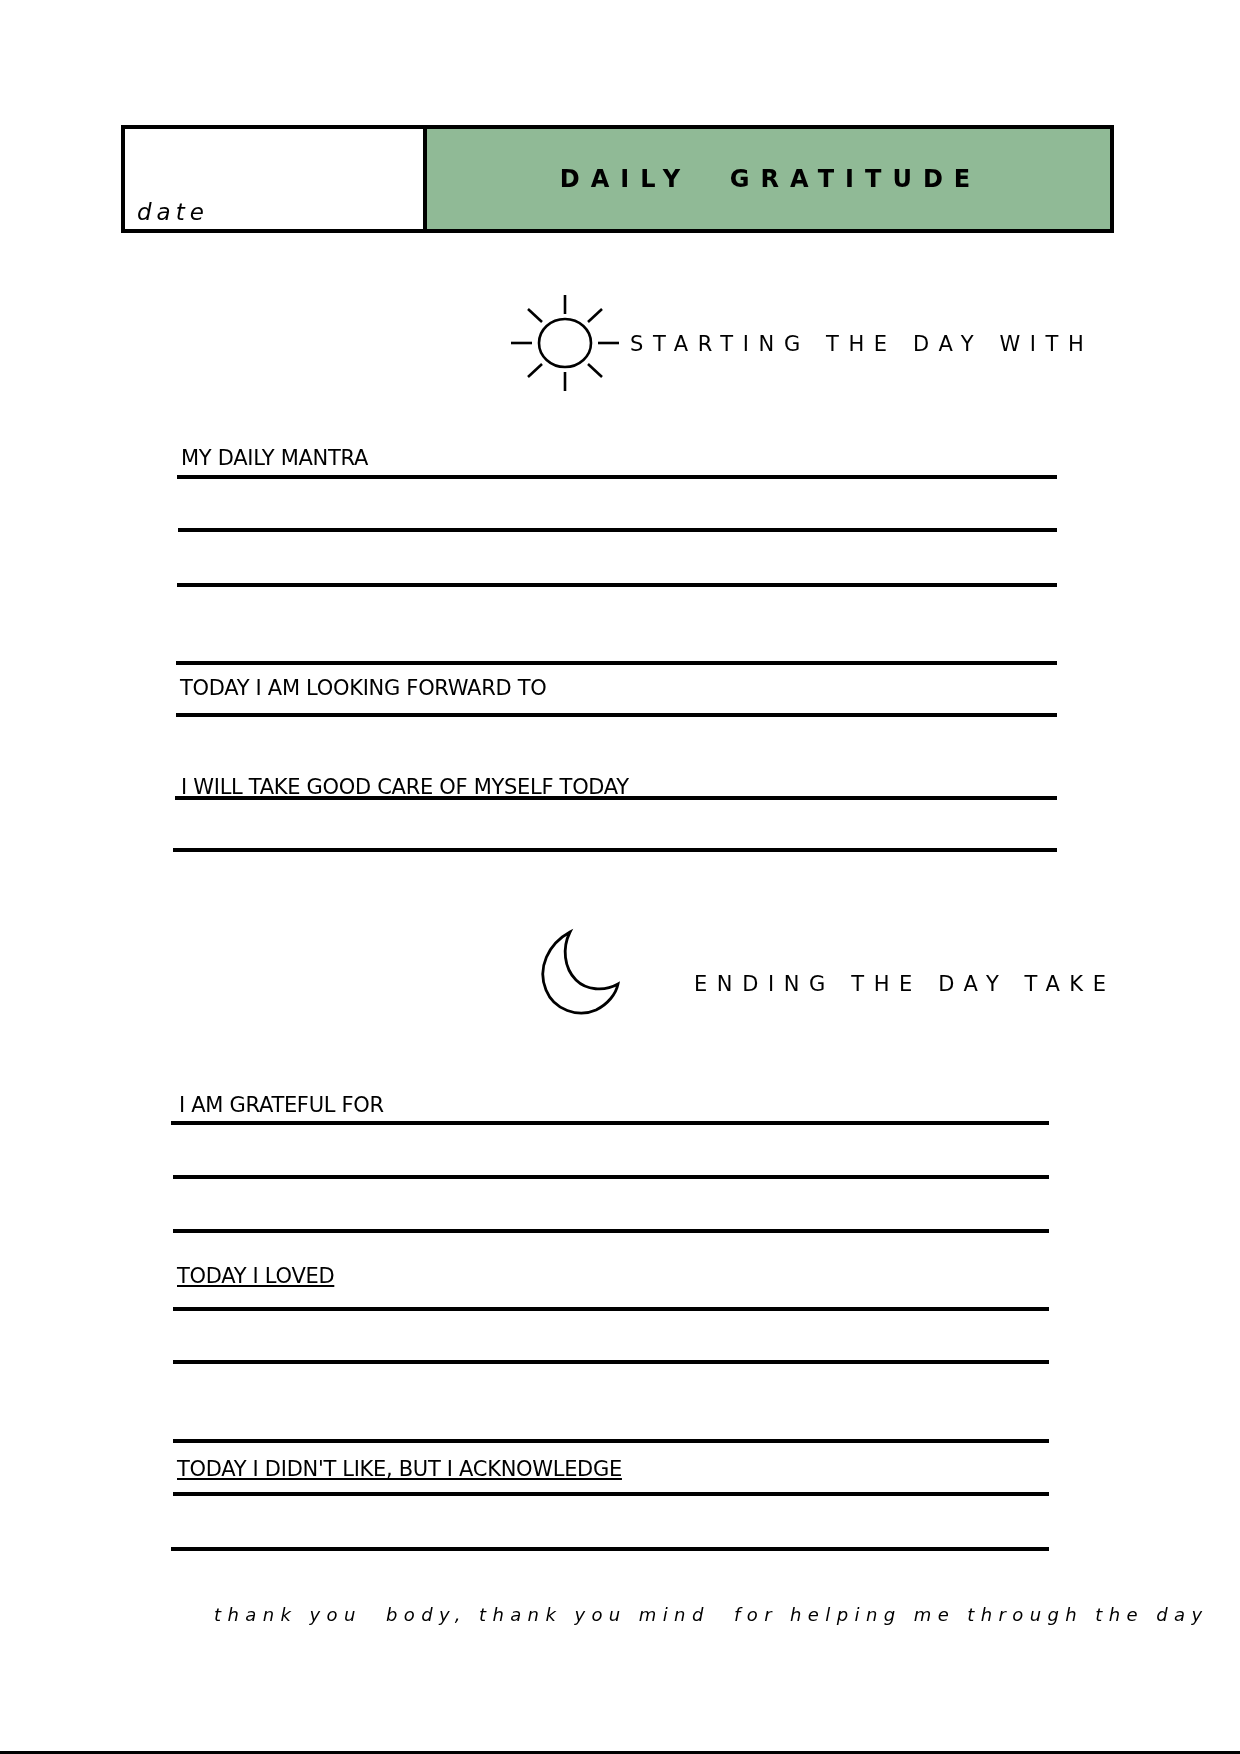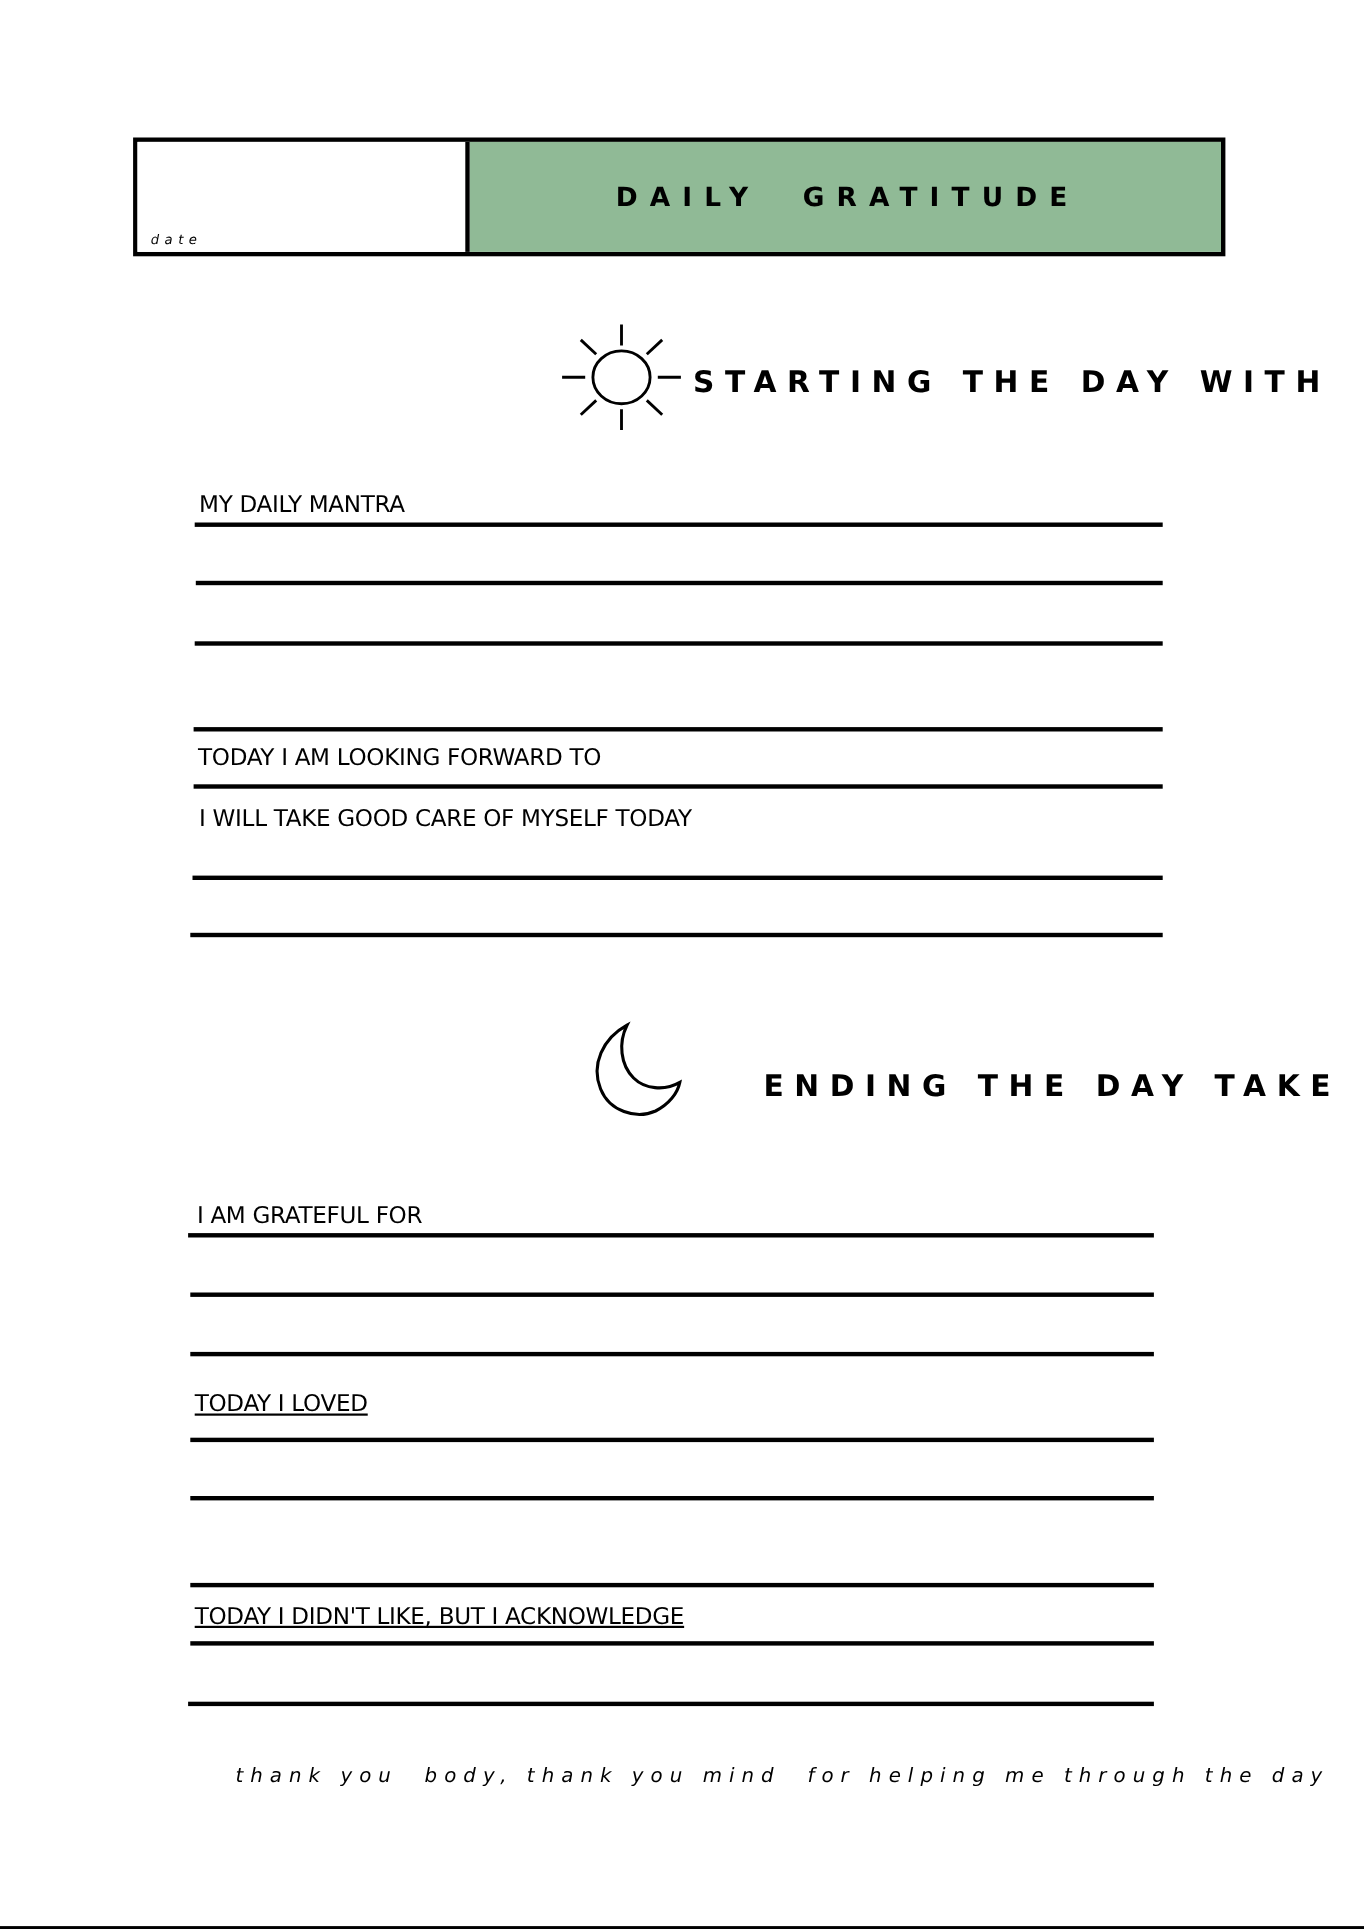--- a/index.html
+++ b/index.html
@@ -33,21 +33,21 @@
       height: 100%;
       box-sizing: border-box;
       border-right: 4px solid #000;
       position: relative;
       background: #fff;
     }
     .date-label {
       position: absolute;
       left: 12px;
       bottom: 4px;
-      font-size: 12px;
+      font-size: 23px;
       font-style: italic;
       letter-spacing: 5px;
       font-family: "DejaVu Sans", sans-serif;
       font-weight: normal;
     }
     .title-cell {
       flex: 1;
       height: 100%;
       display: flex;
       align-items: center;
@@ -59,22 +59,22 @@
       font-weight: bold;
       letter-spacing: 11px;
       white-space: pre;
       font-family: "DejaVu Sans", sans-serif;
       margin-left: 4px;
     }
 
     
     .section-heading {
       position: absolute;
-      font-size: 27px;
-      font-weight: bold;
+      font-size: 21px;
+      font-weight: normal;
       letter-spacing: 9.6px;
       font-family: "DejaVu Sans", sans-serif;
       white-space: nowrap;
       line-height: 1;
     }
 
     
     .field-label {
       position: absolute;
       font-size: 21px;
@@ -146,21 +146,21 @@
 
 <div class="field-label" style="left:181px; top:448px;">MY DAILY MANTRA</div>
 <div class="write-line" style="left:177px; top:475px; width:880px;"></div>
 <div class="write-line" style="left:178px; top:528px; width:879px;"></div>
 <div class="write-line" style="left:177px; top:583px; width:880px;"></div>
 
 <div class="field-label" style="left:180px; top:634px;margin-top:44px;">TODAY I AM LOOKING FORWARD TO</div>
 <div class="write-line" style="left:176px; top:661px; width:881px;"></div>
 <div class="write-line" style="left:176px; top:713px; width:881px;"></div>
 
-<div class="field-label" style="left:181px; top:734px;">I WILL TAKE GOOD CARE OF MYSELF TODAY</div>
+<div class="field-label" style="left:181px; top:777px;">I WILL TAKE GOOD CARE OF MYSELF TODAY</div>
 <div class="write-line" style="left:175px; top:796px; width:882px;"></div>
 <div class="write-line" style="left:173px; top:848px; width:884px;"></div>
 
 <div class="abs" style="left:532px; top:928px; width:90px; height:90px;">
   <svg width="90" height="90" viewBox="0 0 90 90">
     <path d="M 38 4
              C 16 16, 5 40, 14 62
              C 22 82, 46 90, 64 82
              C 76 76, 84 66, 86 56
              C 72 64, 54 62, 44 52

